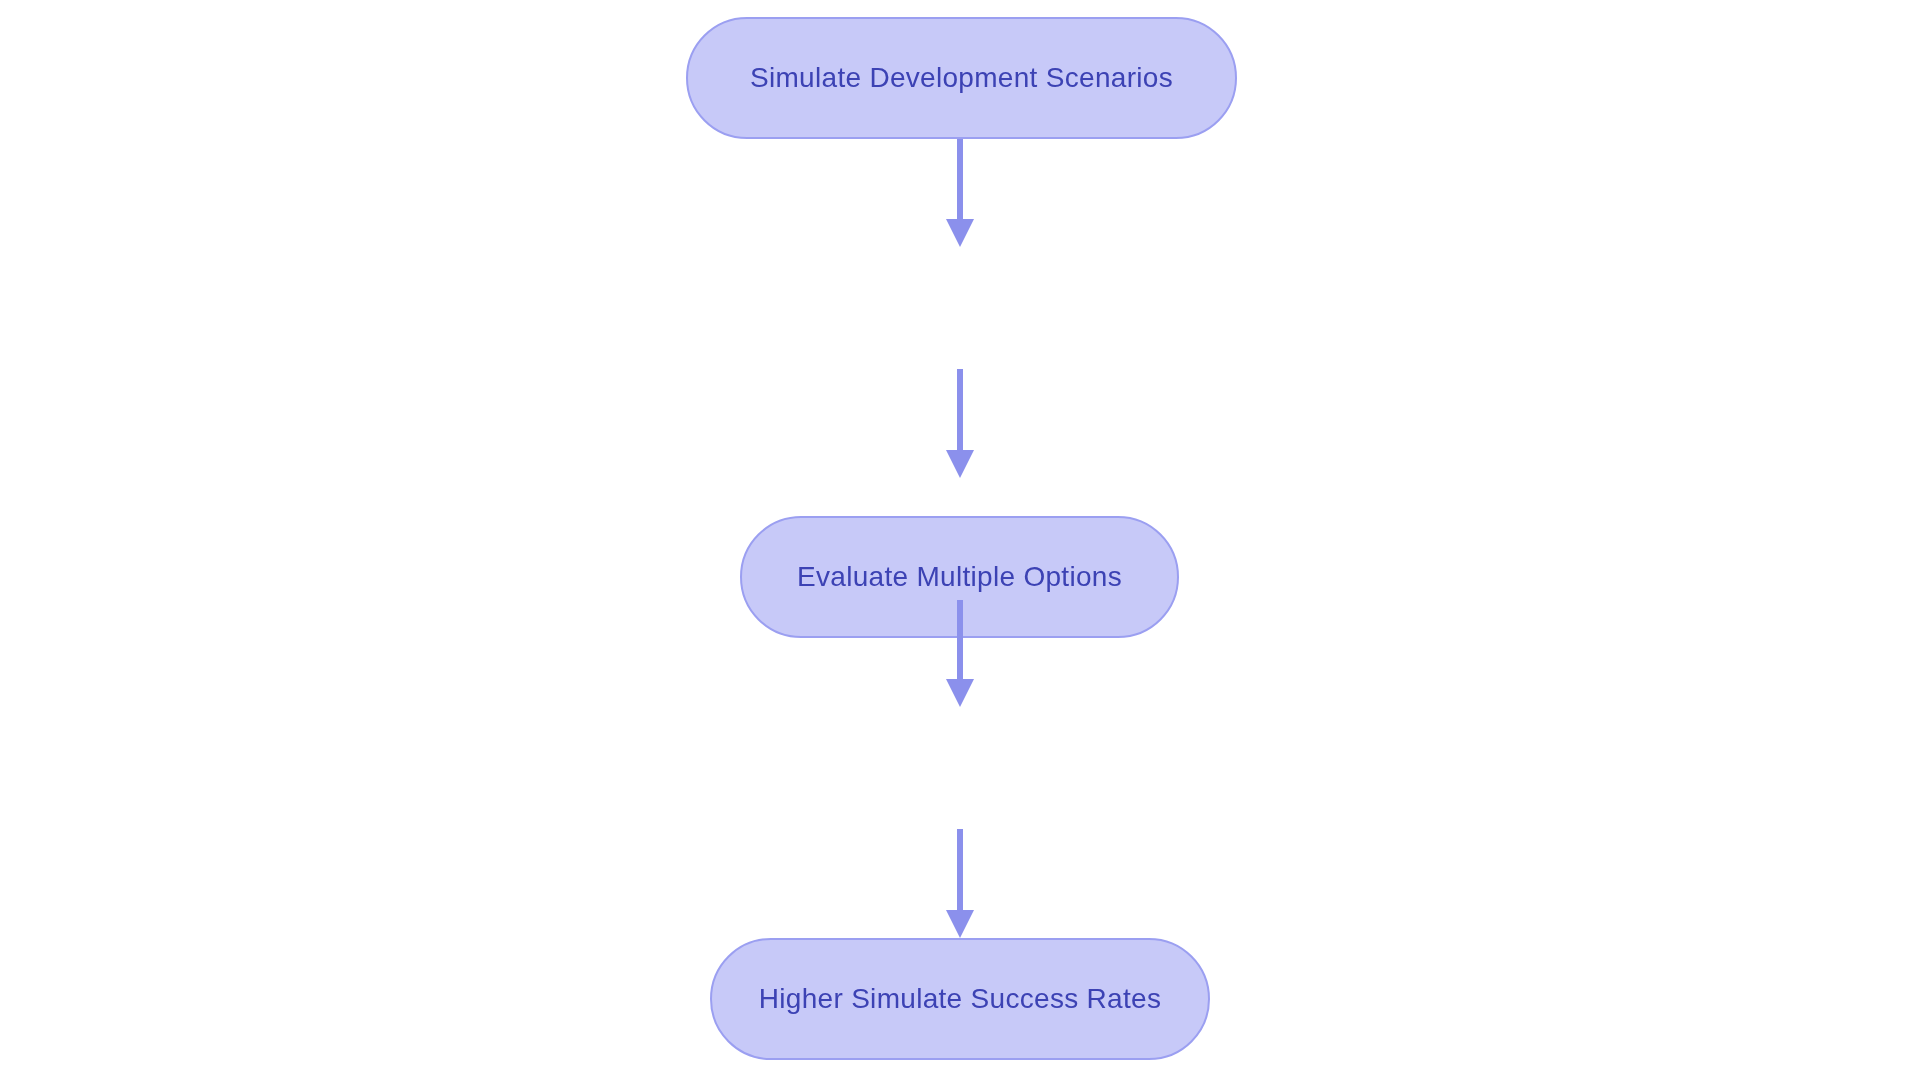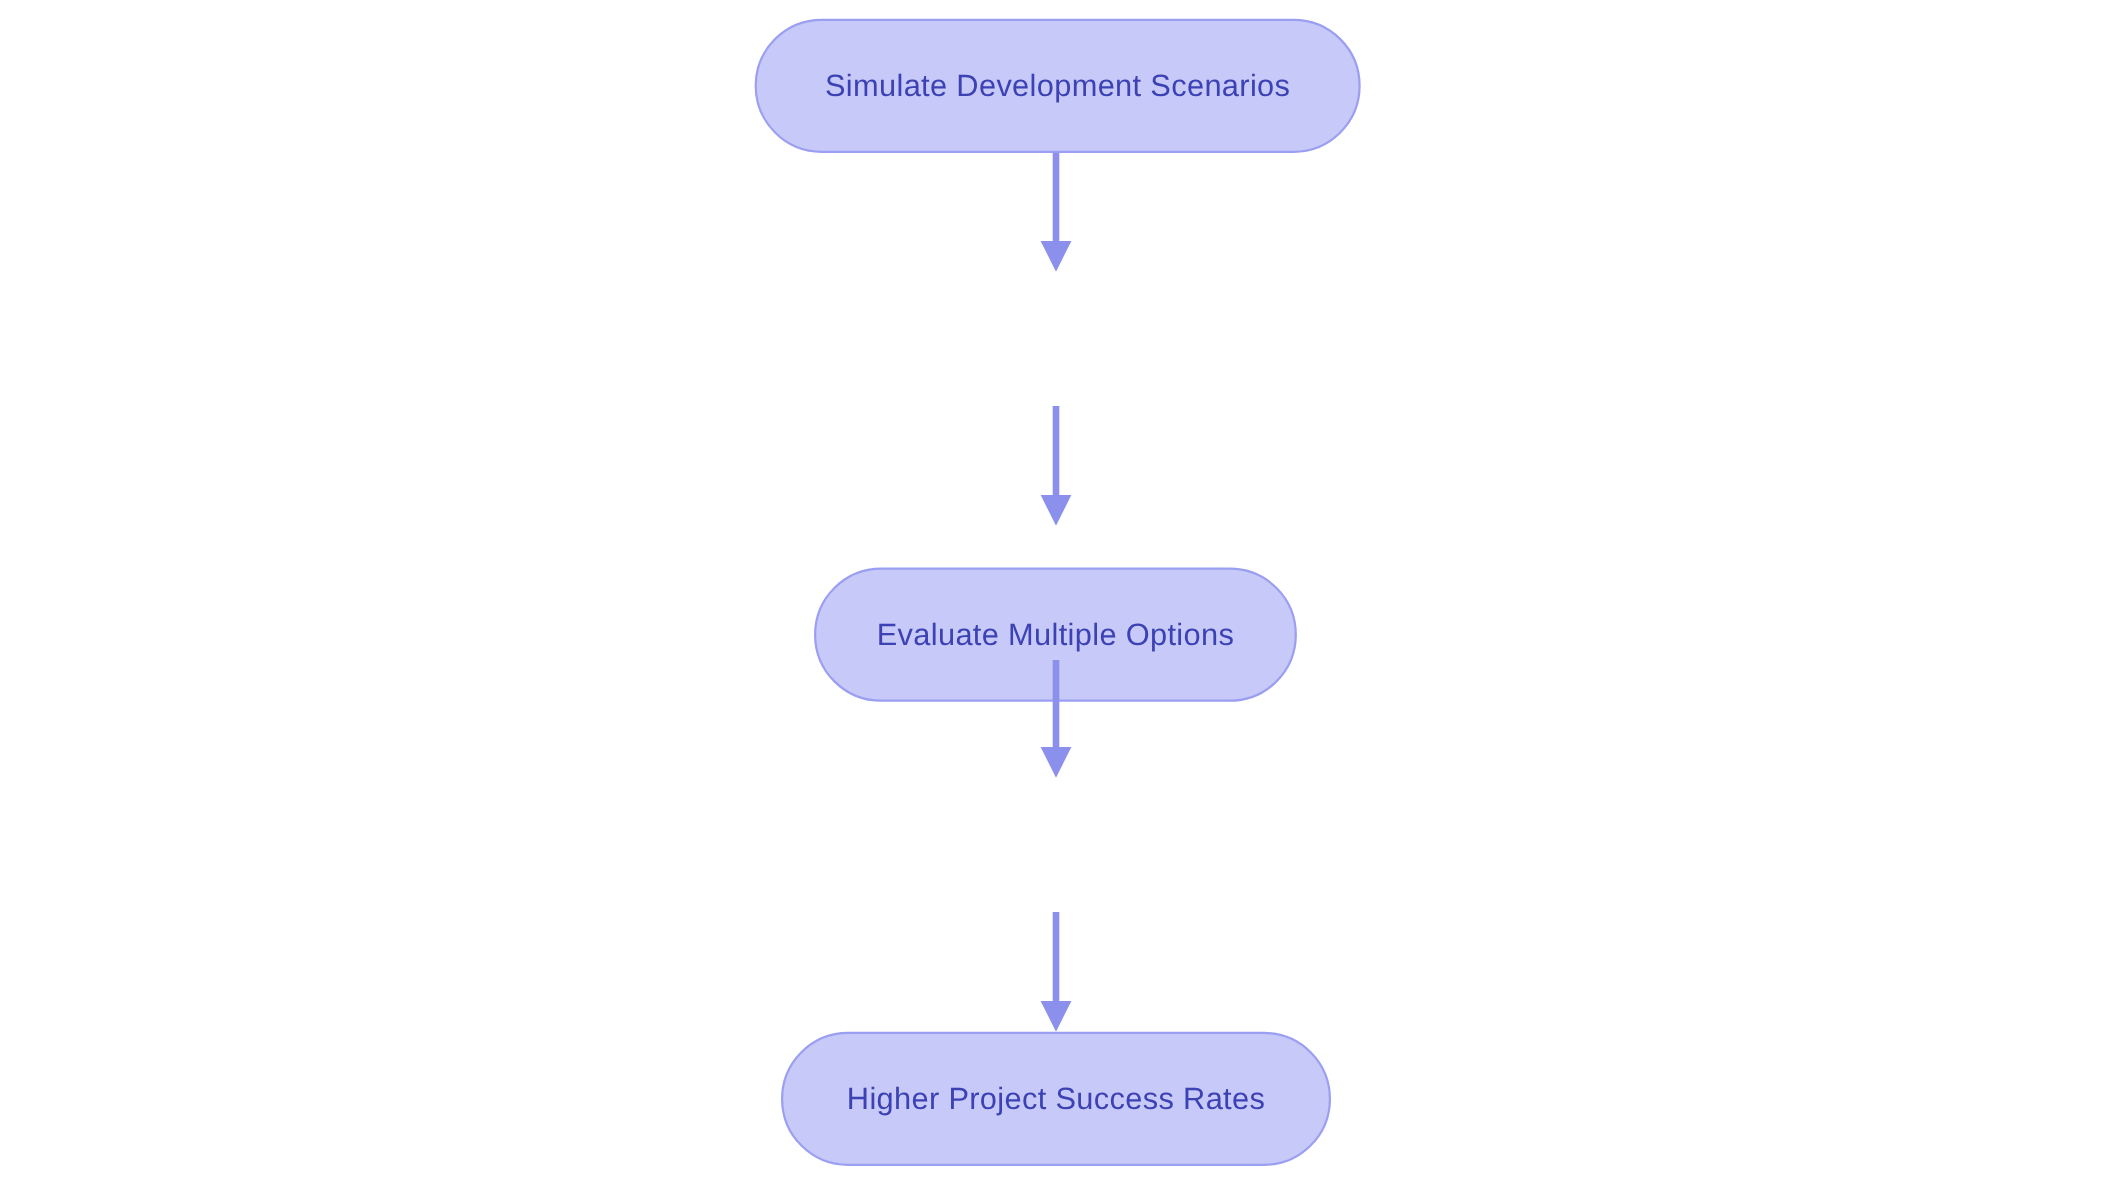--- a/index.html
+++ b/index.html
@@ -75,16 +75,16 @@
     <polygon points="6,79 34,79 20,107"></polygon>
   </svg>
 
 
   <svg class="arrow a4" viewBox="0 0 40 109" xmlns="http://www.w3.org/2000/svg">
     <rect x="17" y="0" width="6" height="83"></rect>
     <polygon points="6,81 34,81 20,109"></polygon>
   </svg>
 
   <div class="node n5">
-    <span class="label">Higher Project Success Rates</span>
+    <span class="label">Higher Simulate Success Rates</span>
   </div>
 
 </div>
 
 </body></html>

